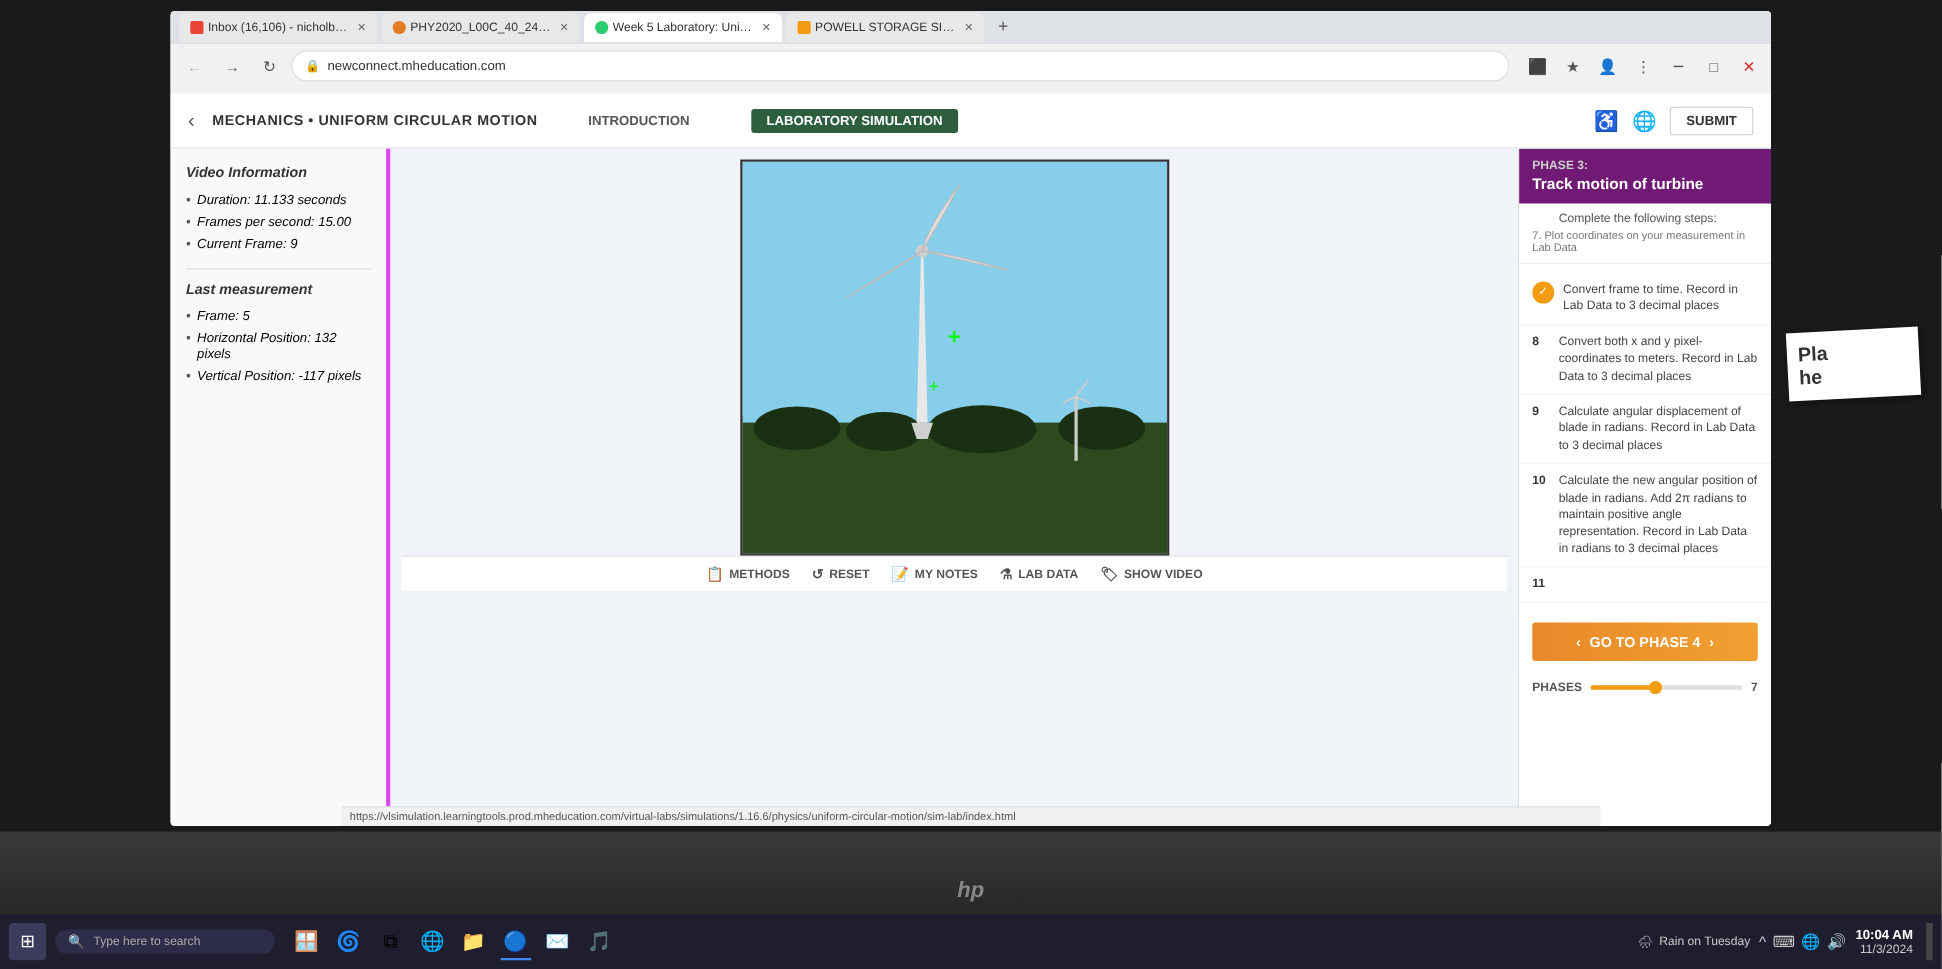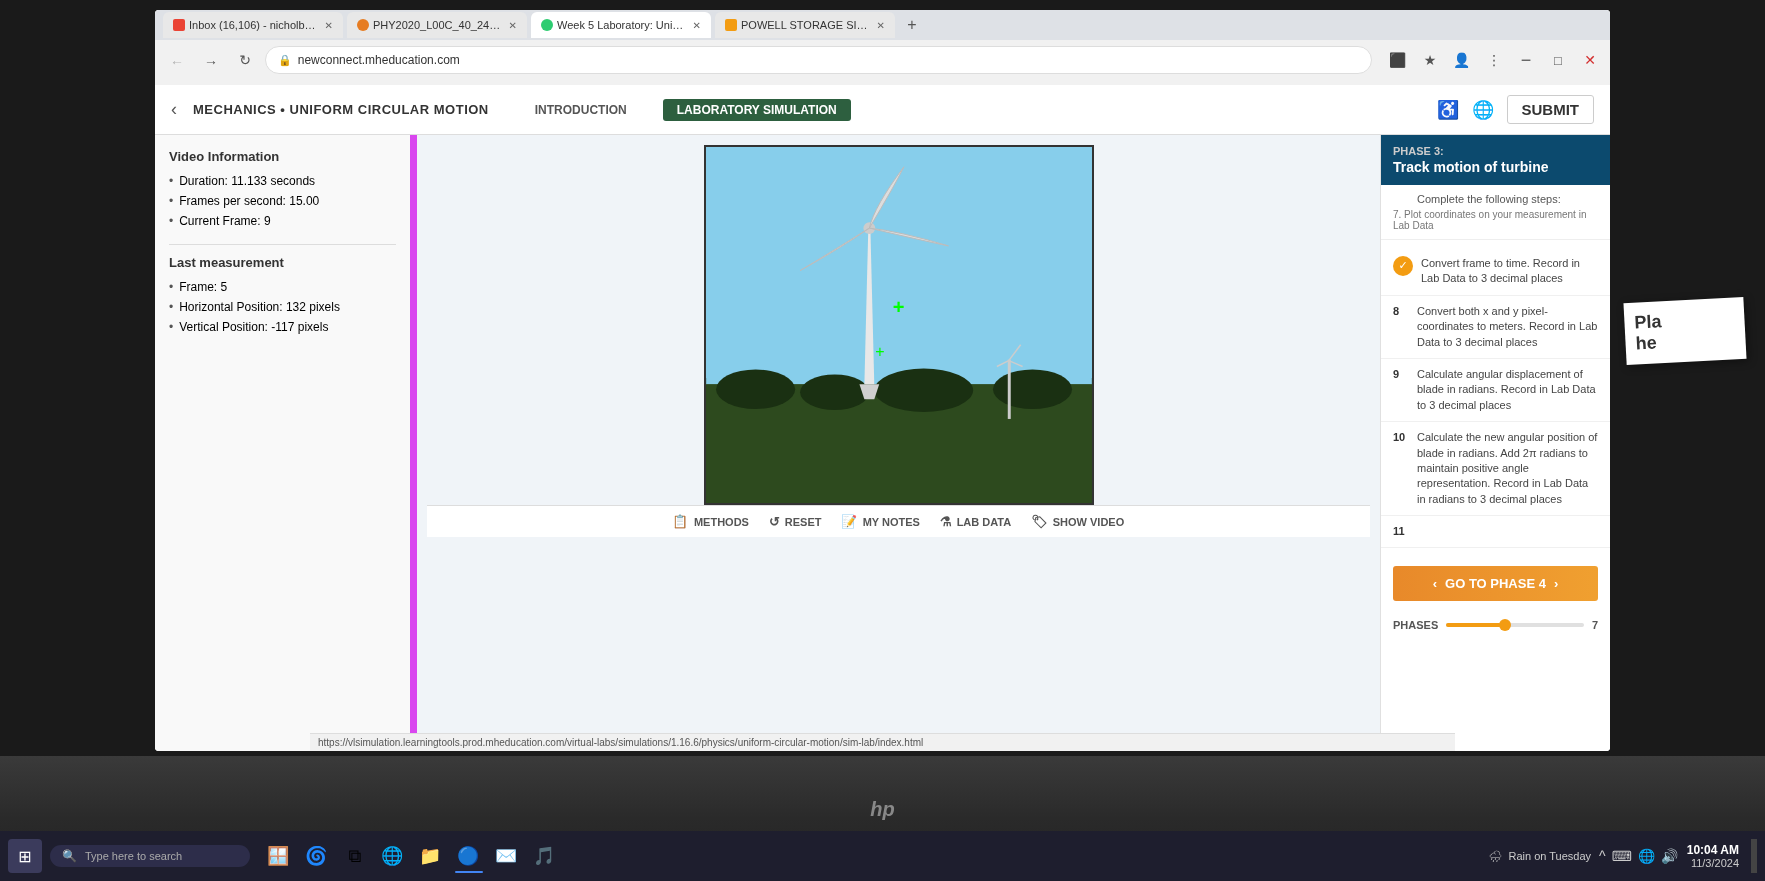--- a/index.html
+++ b/index.html
@@ -174,21 +174,21 @@
     .app-title {
       font-size: 13px;
       font-weight: 600;
       color: #333;
       letter-spacing: 0.5px;
       text-transform: uppercase;
     }
 
     .app-nav {
       display: flex;
-      gap: 4px;
+      gap: 24px;
       margin-left: 16px;
     }
 
     .nav-tab {
       padding: 4px 14px;
       font-size: 12px;
       font-weight: 600;
       cursor: pointer;
       border-radius: 3px;
       text-transform: uppercase;
@@ -206,21 +206,21 @@
       margin-left: auto;
       display: flex;
       align-items: center;
       gap: 12px;
     }
 
     .submit-btn {
       background: #fff;
       border: 1px solid #ccc;
       padding: 5px 14px;
-      font-size: 15px;
+      font-size: 12px;
       font-weight: 600;
       cursor: pointer;
       border-radius: 3px;
       color: #333;
     }
 
     .header-icon {
       font-size: 18px;
       color: #555;
       cursor: pointer;
@@ -228,26 +228,27 @@
 
     
     .main-content {
       display: flex;
       flex: 1;
       overflow: hidden;
     }
 
     
     .left-panel {
-      width: 262px;
+      width: 200px;
       background: #f9f9f9;
-      border-right: 7px solid #d946ef;
+      border-right: 4px solid #d946ef;
       padding: 14px;
       flex-shrink: 0;
       font-size: 12px;
+      font-style: italic;
     }
 
     .section-title {
       font-weight: 700;
       color: #333;
       font-size: 13px;
       margin-bottom: 10px;
     }
 
     .info-item {
@@ -346,21 +347,21 @@
     
     .right-panel {
       width: 230px;
       background: #fff;
       border-left: 1px solid #e0e0e0;
       overflow-y: auto;
       flex-shrink: 0;
     }
 
     .phase-header {
-      background: #0c4a6e;
+      background: #701a75;
       color: #fff;
       padding: 10px 12px;
     }
 
     .phase-label {
       font-size: 11px;
       color: #ccc;
       font-weight: 600;
       text-transform: uppercase;
     }

